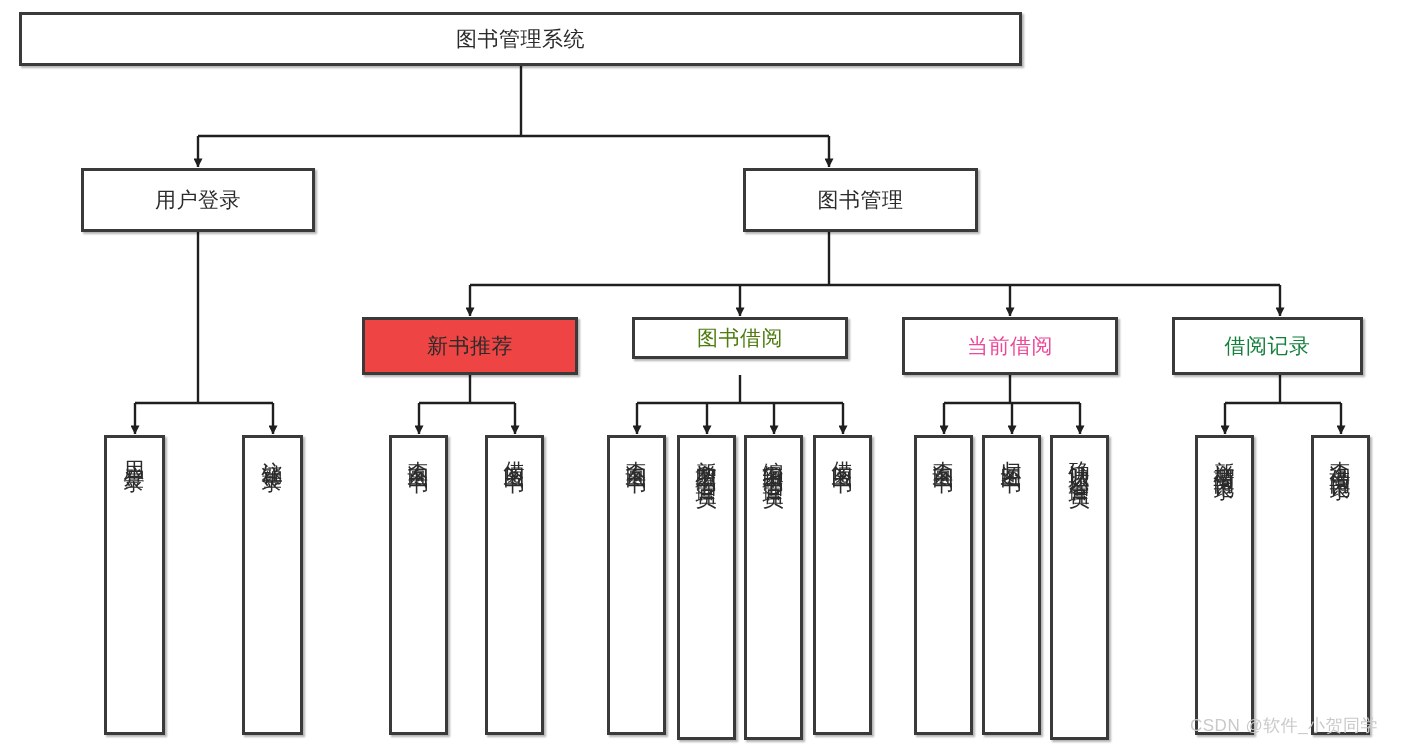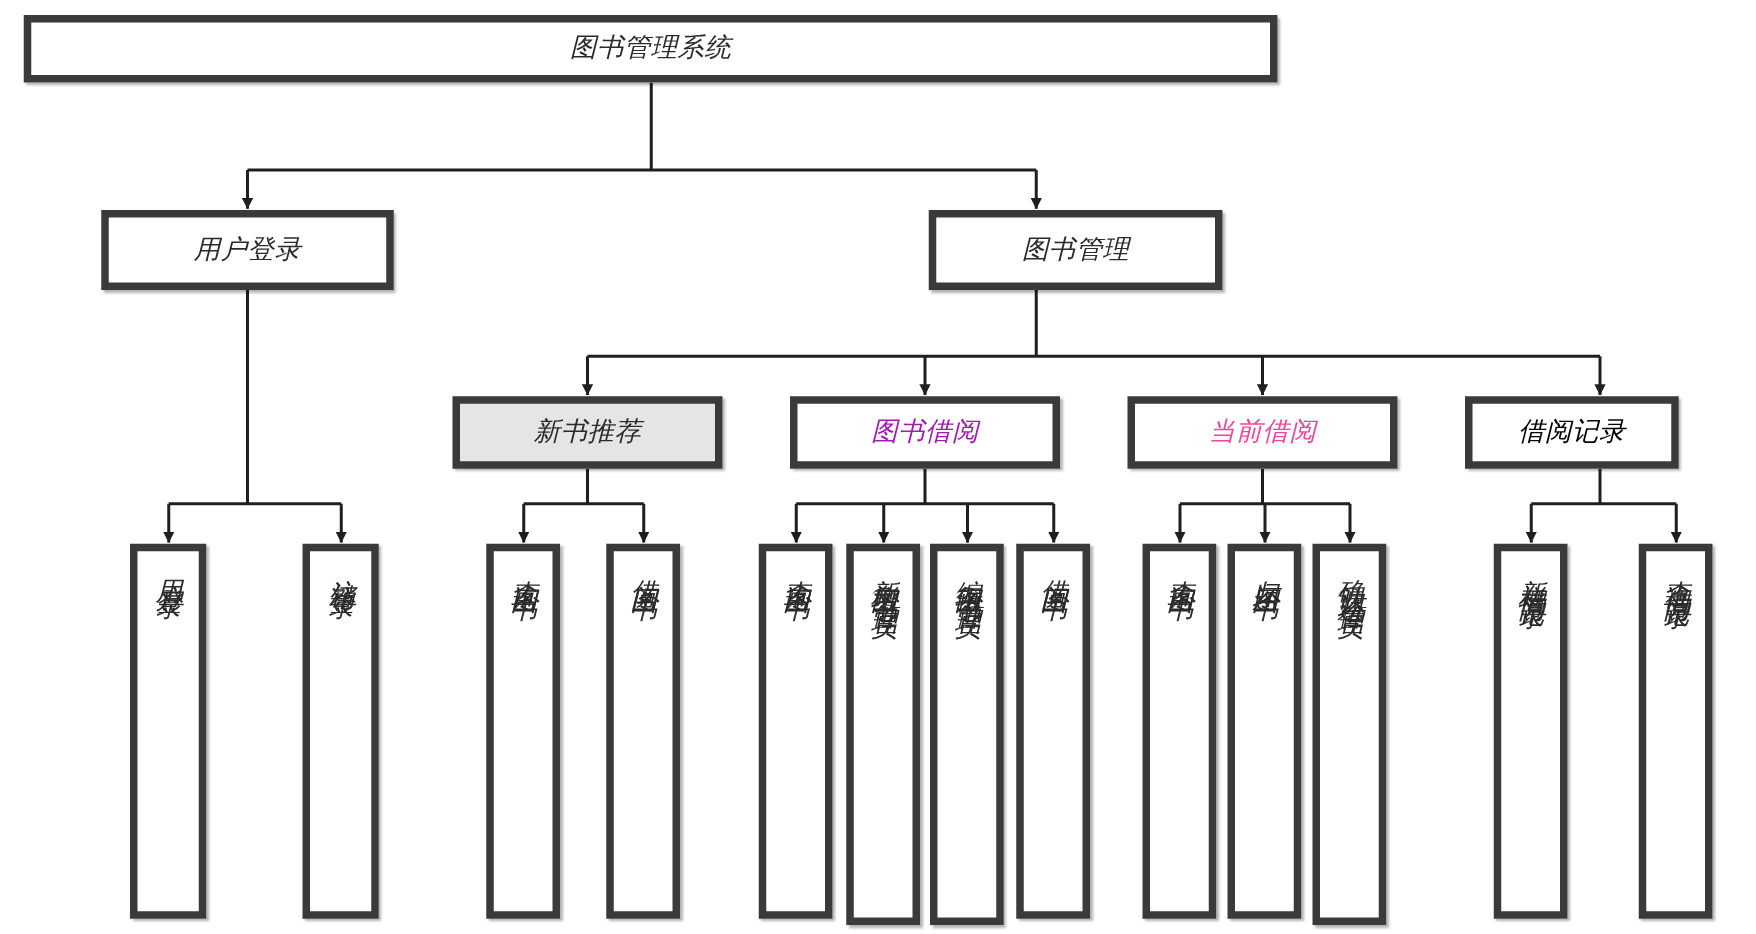--- a/index.html
+++ b/index.html
@@ -23,28 +23,27 @@
     left: 0;
     top: 0;
     width: 1405px;
     height: 747px;
     pointer-events: none;
   }
   .node {
     position: absolute;
     box-sizing: border-box;
     background: #ffffff;
-    border: 6px solid #8b5cf6;
+    border: 3px solid #8b5cf6;
     box-shadow: 2px 2px 2px rgba(0,0,0,0.30);
     display: flex;
     align-items: center;
     justify-content: center;
     color: #2b2b2b;
     z-index: 3;
-    font-style: italic;
   }
   .node .label {
     display: block;
     text-align: center;
     line-height: 1.18;
     letter-spacing: 0.5px;
   }
   .node.horiz .label {
     font-size: 21px;
   }
@@ -125,30 +124,30 @@
   <div id="node-layer">
       <div class="node root horiz" style="left: 19px; top: 12px; width: 1003px; height: 54px; border-color: rgb(58, 58, 58); background: rgb(255, 255, 255); color: rgb(43, 43, 43);">
         <span class="label">图书管理系统</span>
       </div>
       <div class="node horiz" style="left: 81px; top: 168px; width: 234px; height: 64px; border-color: rgb(58, 58, 58); background: rgb(255, 255, 255); color: rgb(43, 43, 43);">
         <span class="label">用户登录</span>
       </div>
       <div class="node horiz" style="left: 711px; top: 168px; width: 235px; height: 64px; border-color: rgb(58, 58, 58); background: rgb(255, 255, 255); color: rgb(43, 43, 43); margin-left: 32px;">
         <span class="label">图书管理</span>
       </div>
-      <div class="node horiz" style="left: 362px; top: 317px; width: 216px; height: 58px; border-color: rgb(58, 58, 58); background: #e5e5e5; color: rgb(43, 43, 43);">
+      <div class="node horiz" style="left: 362px; top: 317px; width: 216px; height: 58px; border-color: rgb(58, 58, 58); background: #ef4444; color: rgb(43, 43, 43);">
         <span class="label">新书推荐</span>
       </div>
-      <div class="node horiz" style="left: 632px; top: 317px; width: 216px; height: 58px; border-color: rgb(58, 58, 58); background: rgb(255, 255, 255); color: #a21caf;">
+      <div class="node horiz" style="left: 632px; top: 317px; width: 216px; height: 42px; border-color: rgb(58, 58, 58); background: rgb(255, 255, 255); color: #4d7c0f;">
         <span class="label">图书借阅</span>
       </div>
       <div class="node horiz" style="left: 902px; top: 317px; width: 216px; height: 58px; border-color: rgb(58, 58, 58); background: rgb(255, 255, 255); color: #ec4899;">
         <span class="label">当前借阅</span>
       </div>
-      <div class="node horiz" style="left: 1172px; top: 317px; width: 171px; height: 58px; border-color: rgb(58, 58, 58); background: rgb(255, 255, 255); color: #000000;">
+      <div class="node horiz" style="left: 1172px; top: 317px; width: 191px; height: 58px; border-color: rgb(58, 58, 58); background: rgb(255, 255, 255); color: #15803d;">
         <span class="label">借阅记录</span>
       </div>
       <div class="node vert" style="left: 104px; top: 435px; width: 61px; height: 300px; border-color: rgb(58, 58, 58); background: rgb(255, 255, 255); color: rgb(43, 43, 43);">
         <span class="label">用户登录</span>
       </div>
       <div class="node vert" style="left: 242px; top: 435px; width: 61px; height: 300px; border-color: rgb(58, 58, 58); background: rgb(255, 255, 255); color: rgb(43, 43, 43);">
         <span class="label">注销登录</span>
       </div>
       <div class="node vert" style="left: 389px; top: 435px; width: 59px; height: 300px; border-color: rgb(58, 58, 58); background: rgb(255, 255, 255); color: rgb(43, 43, 43);">
         <span class="label">查询图书</span>
@@ -178,14 +177,15 @@
         <span class="label">确认归还（管理员）</span>
       </div>
       <div class="node vert" style="left: 1195px; top: 435px; width: 59px; height: 300px; border-color: rgb(58, 58, 58); background: rgb(255, 255, 255); color: rgb(43, 43, 43);">
         <span class="label">新增借阅记录</span>
       </div>
       <div class="node vert" style="left: 1311px; top: 435px; width: 59px; height: 300px; border-color: rgb(58, 58, 58); background: rgb(255, 255, 255); color: rgb(43, 43, 43);">
         <span class="label">查询借阅记录</span>
       </div>
     </div>
 
+  <div class="watermark" style="left: 1190px; top: 714px; color: rgb(201, 201, 201);">CSDN @软件_小贺同学</div>
 
 </div>
 
 </body></html>

